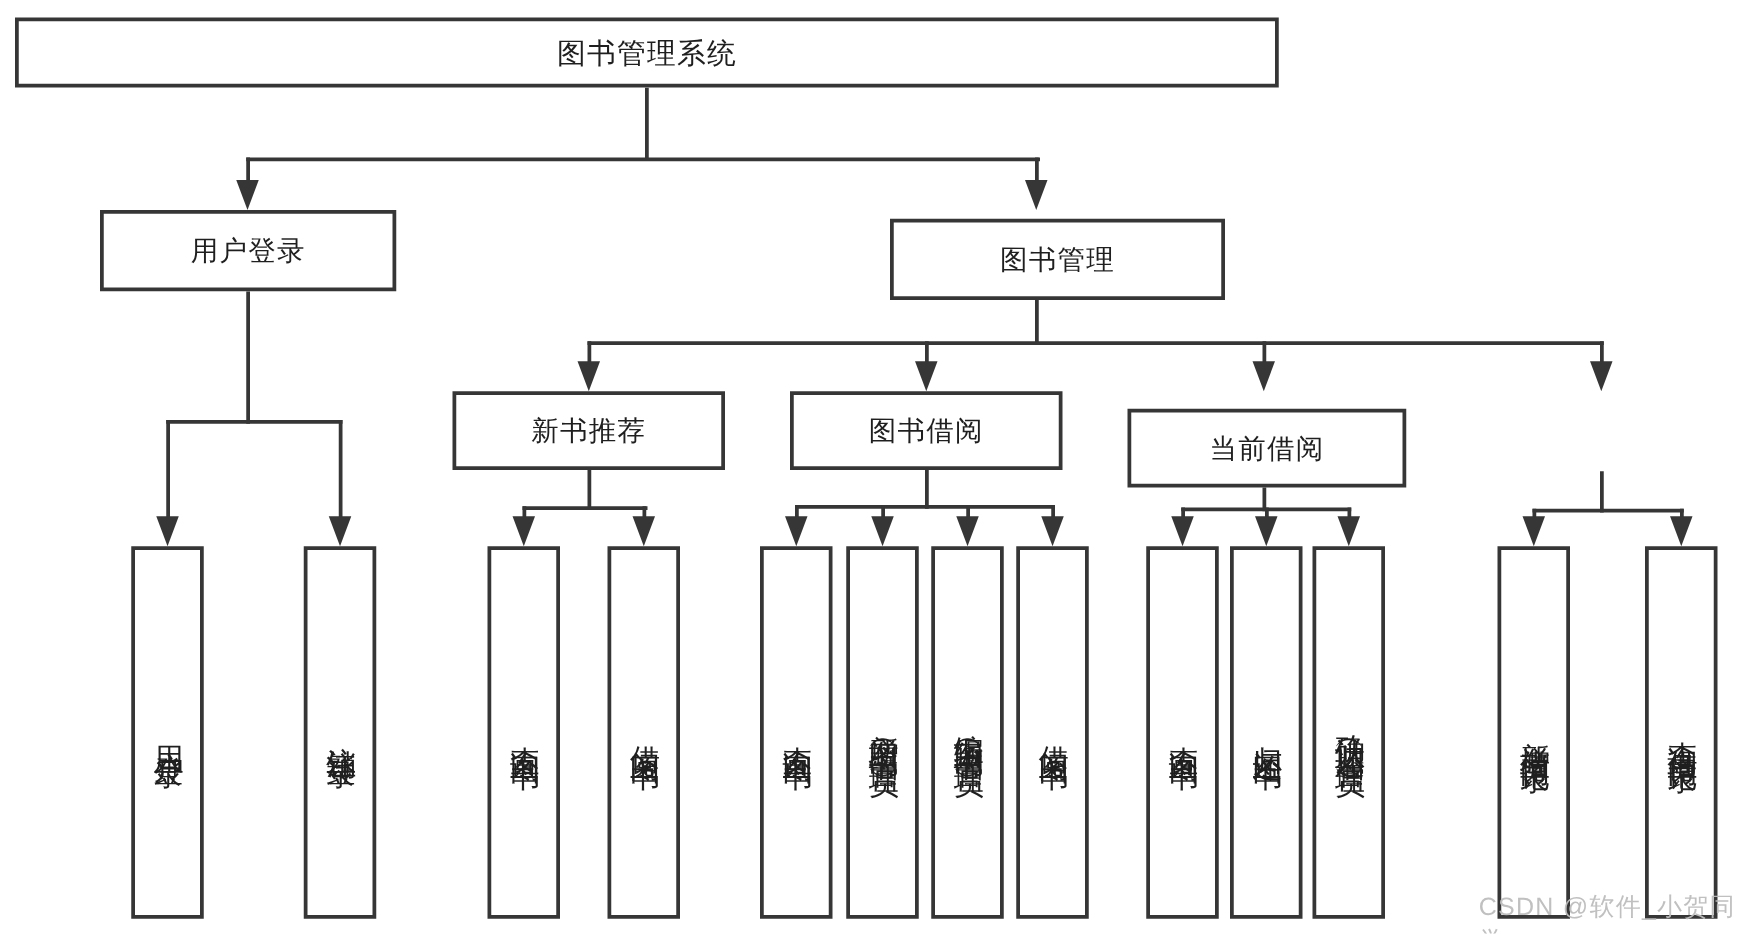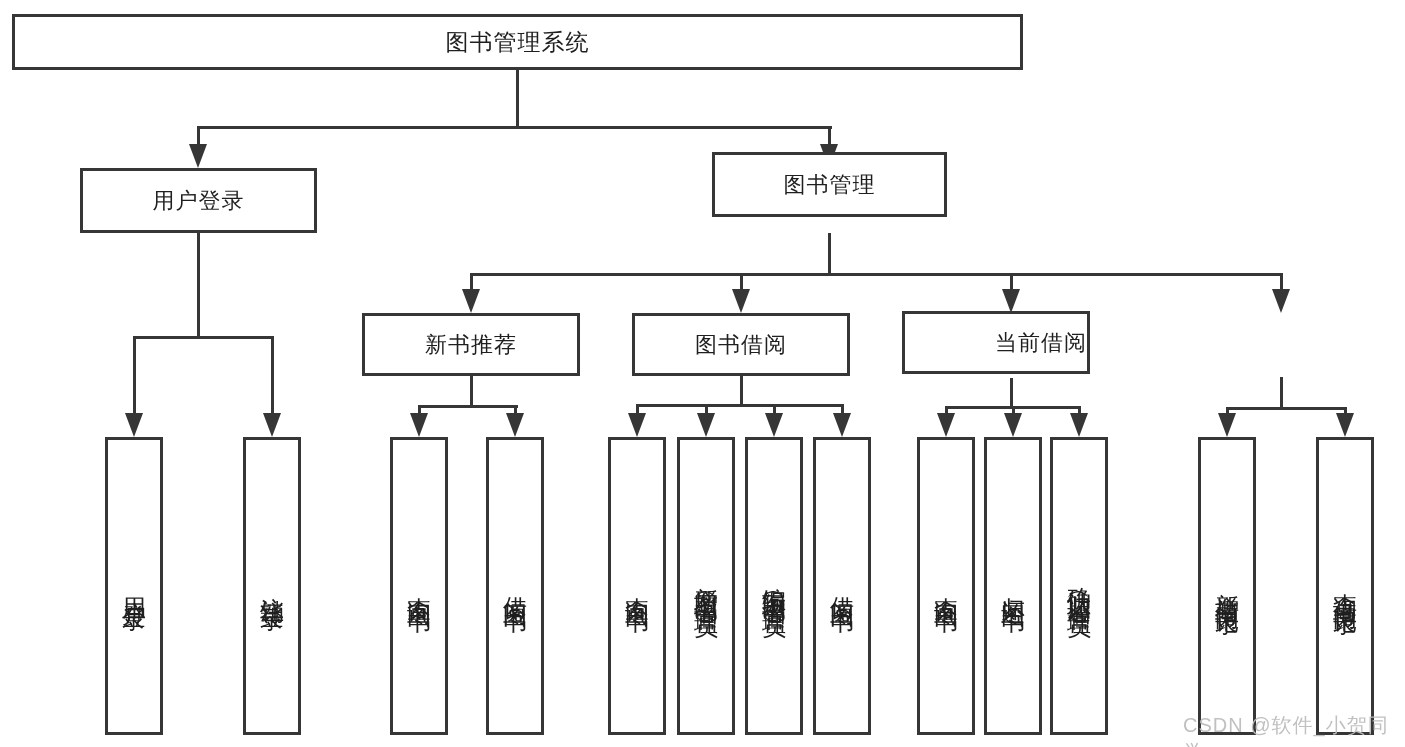--- a/index.html
+++ b/index.html
@@ -97,31 +97,31 @@
   <div class="line" style="left:1344px;top:407px;width:3px;height:9px;"></div>
   <div class="ahead" style="left:1336px;top:413px;"></div>
 
   <div class="box" style="left:12px;top:14px;width:1011px;height:56px;">
     <span class="rootlabel">图书管理系统</span>
   </div>
 
   <div class="box" style="left:80px;top:168px;width:237px;height:65px;">
     <span class="hlabel">用户登录</span>
   </div>
-  <div class="box" style="left:712px;top:152px;width:235px;height:65px;">
+  <div class="box" style="left:712px;top:175px;width:268px;height:65px;">
     <span class="hlabel">图书管理</span>
   </div>
 
   <div class="box" style="left:362px;top:313px;width:218px;height:63px;">
     <span class="hlabel">新书推荐</span>
   </div>
   <div class="box" style="left:632px;top:313px;width:218px;height:63px;">
     <span class="hlabel">图书借阅</span>
   </div>
-  <div class="box" style="left:902px;top:311px;width:188px;height:63px;justify-content:flex-end;">
+  <div class="box" style="left:902px;top:327px;width:223px;height:63px;">
     <span class="hlabel">当前借阅</span>
   </div>
 
   <div class="box leaf" style="left:105px;">
     <span class="vtext">用户登录</span>
   </div>
   <div class="box leaf" style="left:243px;">
     <span class="vtext">注销登录</span>
   </div>
 

